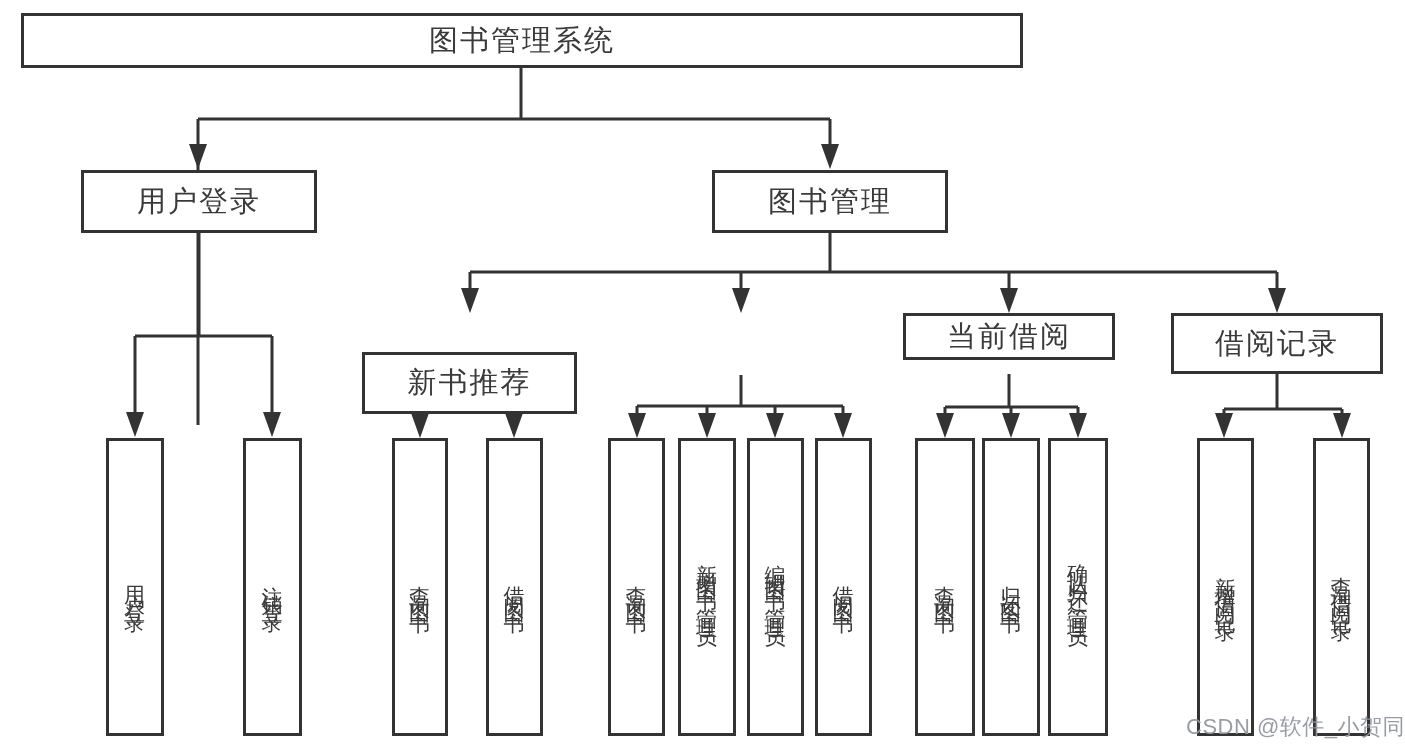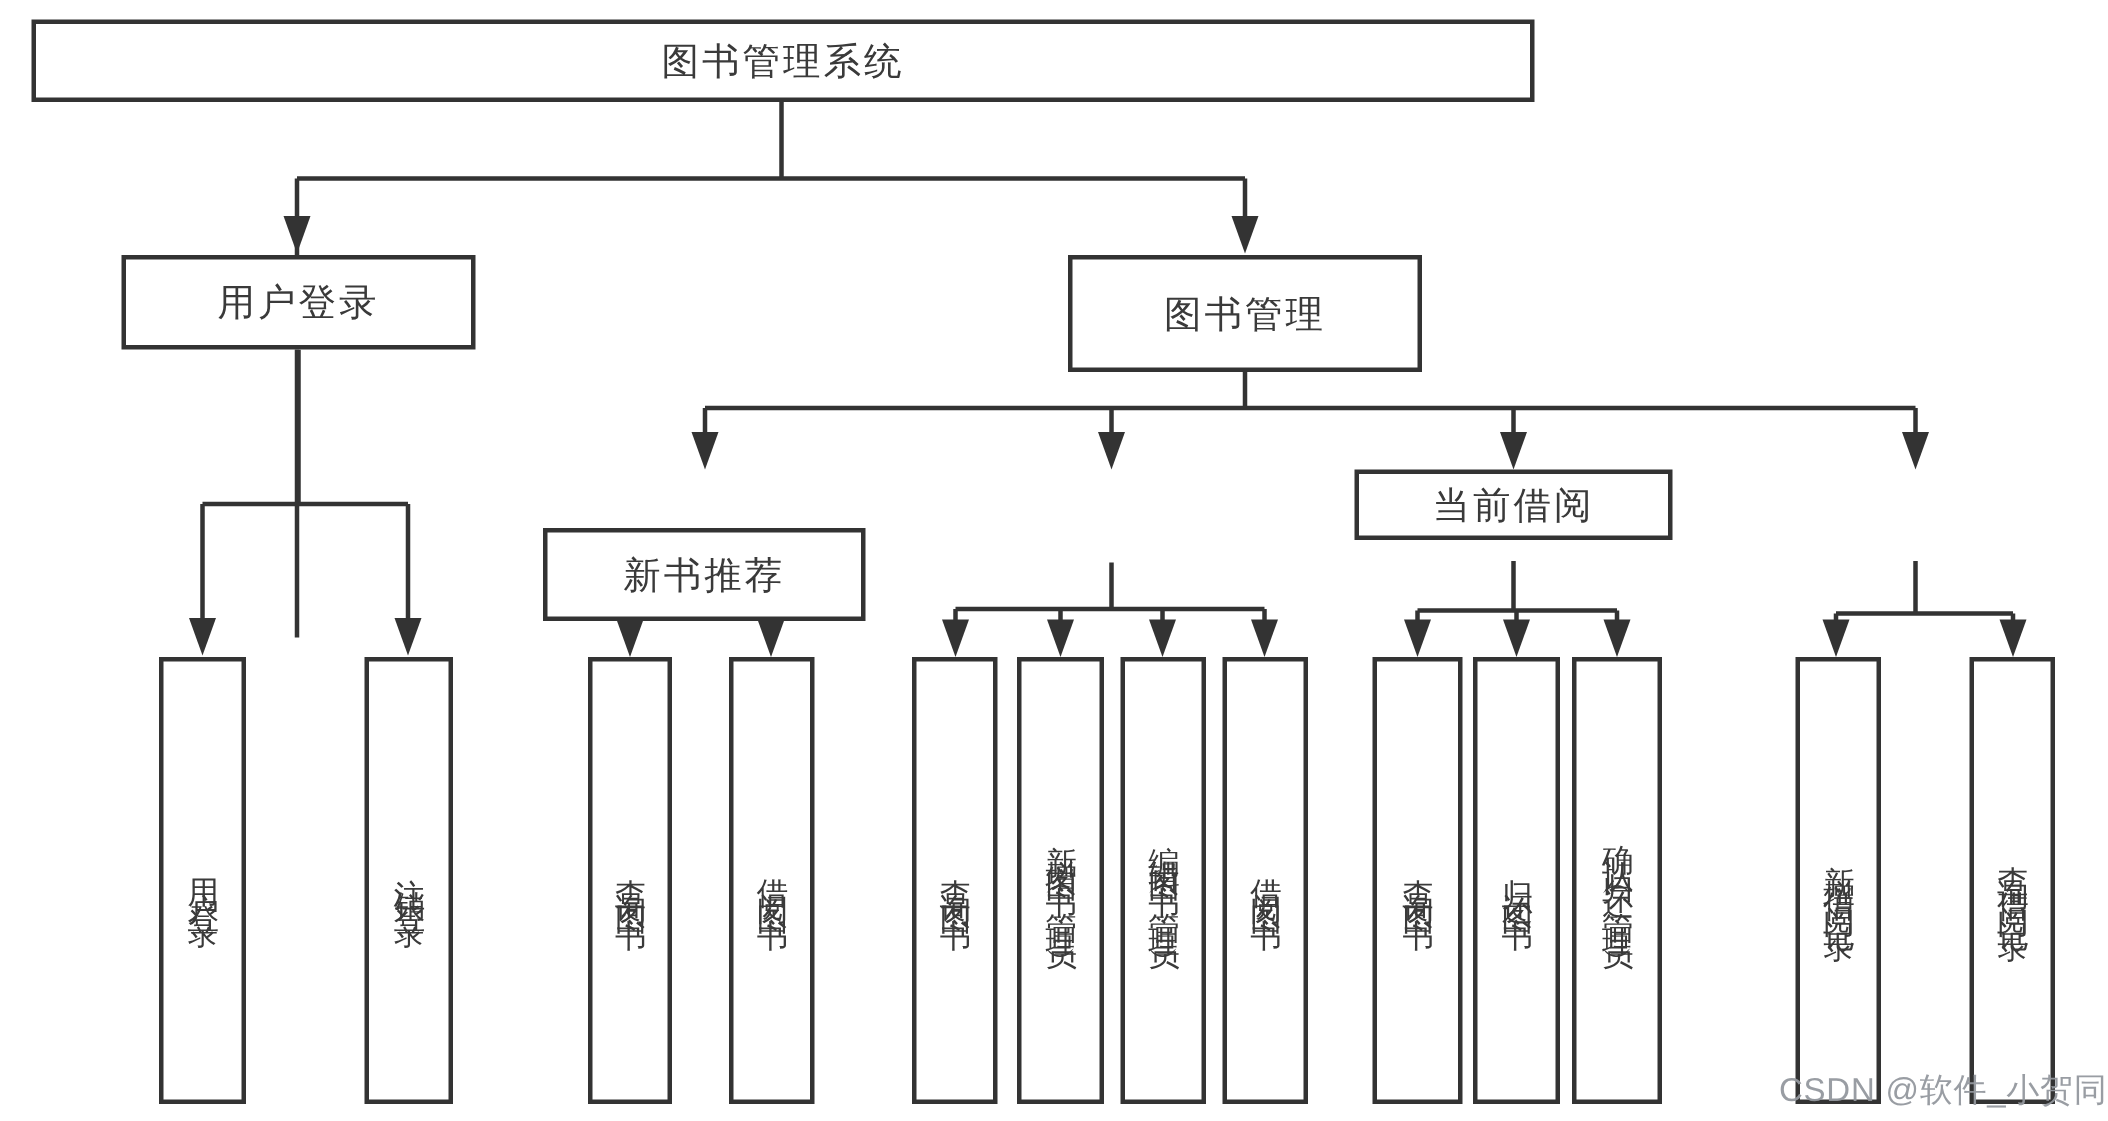--- a/index.html
+++ b/index.html
@@ -22,21 +22,21 @@
     box-sizing: border-box;
     border: 3px solid #333333;
     background: #ffffff;
     color: #3a3a3a;
     display: flex;
     align-items: center;
     justify-content: center;
     text-align: center;
   }
   .h-node {
-    font-size: 25px;
+    font-size: 29px;
     letter-spacing: 2px;
     white-space: nowrap;
   }
   .v-node {
     writing-mode: vertical-rl;
     text-orientation: mixed;
     font-size: 21px;
     letter-spacing: 9px;
     line-height: 1;
   }
@@ -85,24 +85,25 @@
       <polygon points="1002,413 1020,413 1011,438"></polygon>
       <polygon points="1069,413 1087,413 1078,438"></polygon>
       <polygon points="1215,413 1233,413 1224,438"></polygon>
       <polygon points="1333,413 1351,413 1342,438"></polygon>
     </g>
   </svg>
 
   <div class="node h-node" style="left:21px; top:13px; width:1002px; height:55px;">图书管理系统</div>
 
   <div class="node h-node" style="left:81px; top:170px; width:236px; height:63px;">用户登录</div>
-  <div class="node h-node" style="left:712px; top:170px; width:236px; height:78px;">图书管理</div>
+  <div class="node h-node" style="left:712px; top:170px; width:236px; height:63px;">图书管理</div>
 
   <div class="node h-node" style="left:362px; top:313px; width:215px; height:62px;margin-top:39px;">新书推荐</div>
   <div class="node h-node" style="left:903px; top:313px; width:212px; height:47px;">当前借阅</div>
+  <div class="node h-node" style="left:1171px; top:313px; width:212px; height:61px;">借阅记录</div>
 
   <div class="node v-node" style="left:106px; top:438px; width:58px; height:298px;">用户登录</div>
   <div class="node v-node" style="left:243px; top:438px; width:59px; height:298px;">注销登录</div>
 
   <div class="node v-node" style="left:392px; top:438px; width:56px; height:298px;">查询图书</div>
   <div class="node v-node" style="left:486px; top:438px; width:57px; height:298px;">借阅图书</div>
 
   <div class="node v-node" style="left:608px; top:438px; width:57px; height:298px;">查询图书</div>
   <div class="node v-node" style="left:678px; top:438px; width:58px; height:298px;">新增图书（管理员）</div>
   <div class="node v-node" style="left:747px; top:438px; width:57px; height:298px;">编辑图书（管理员）</div>

